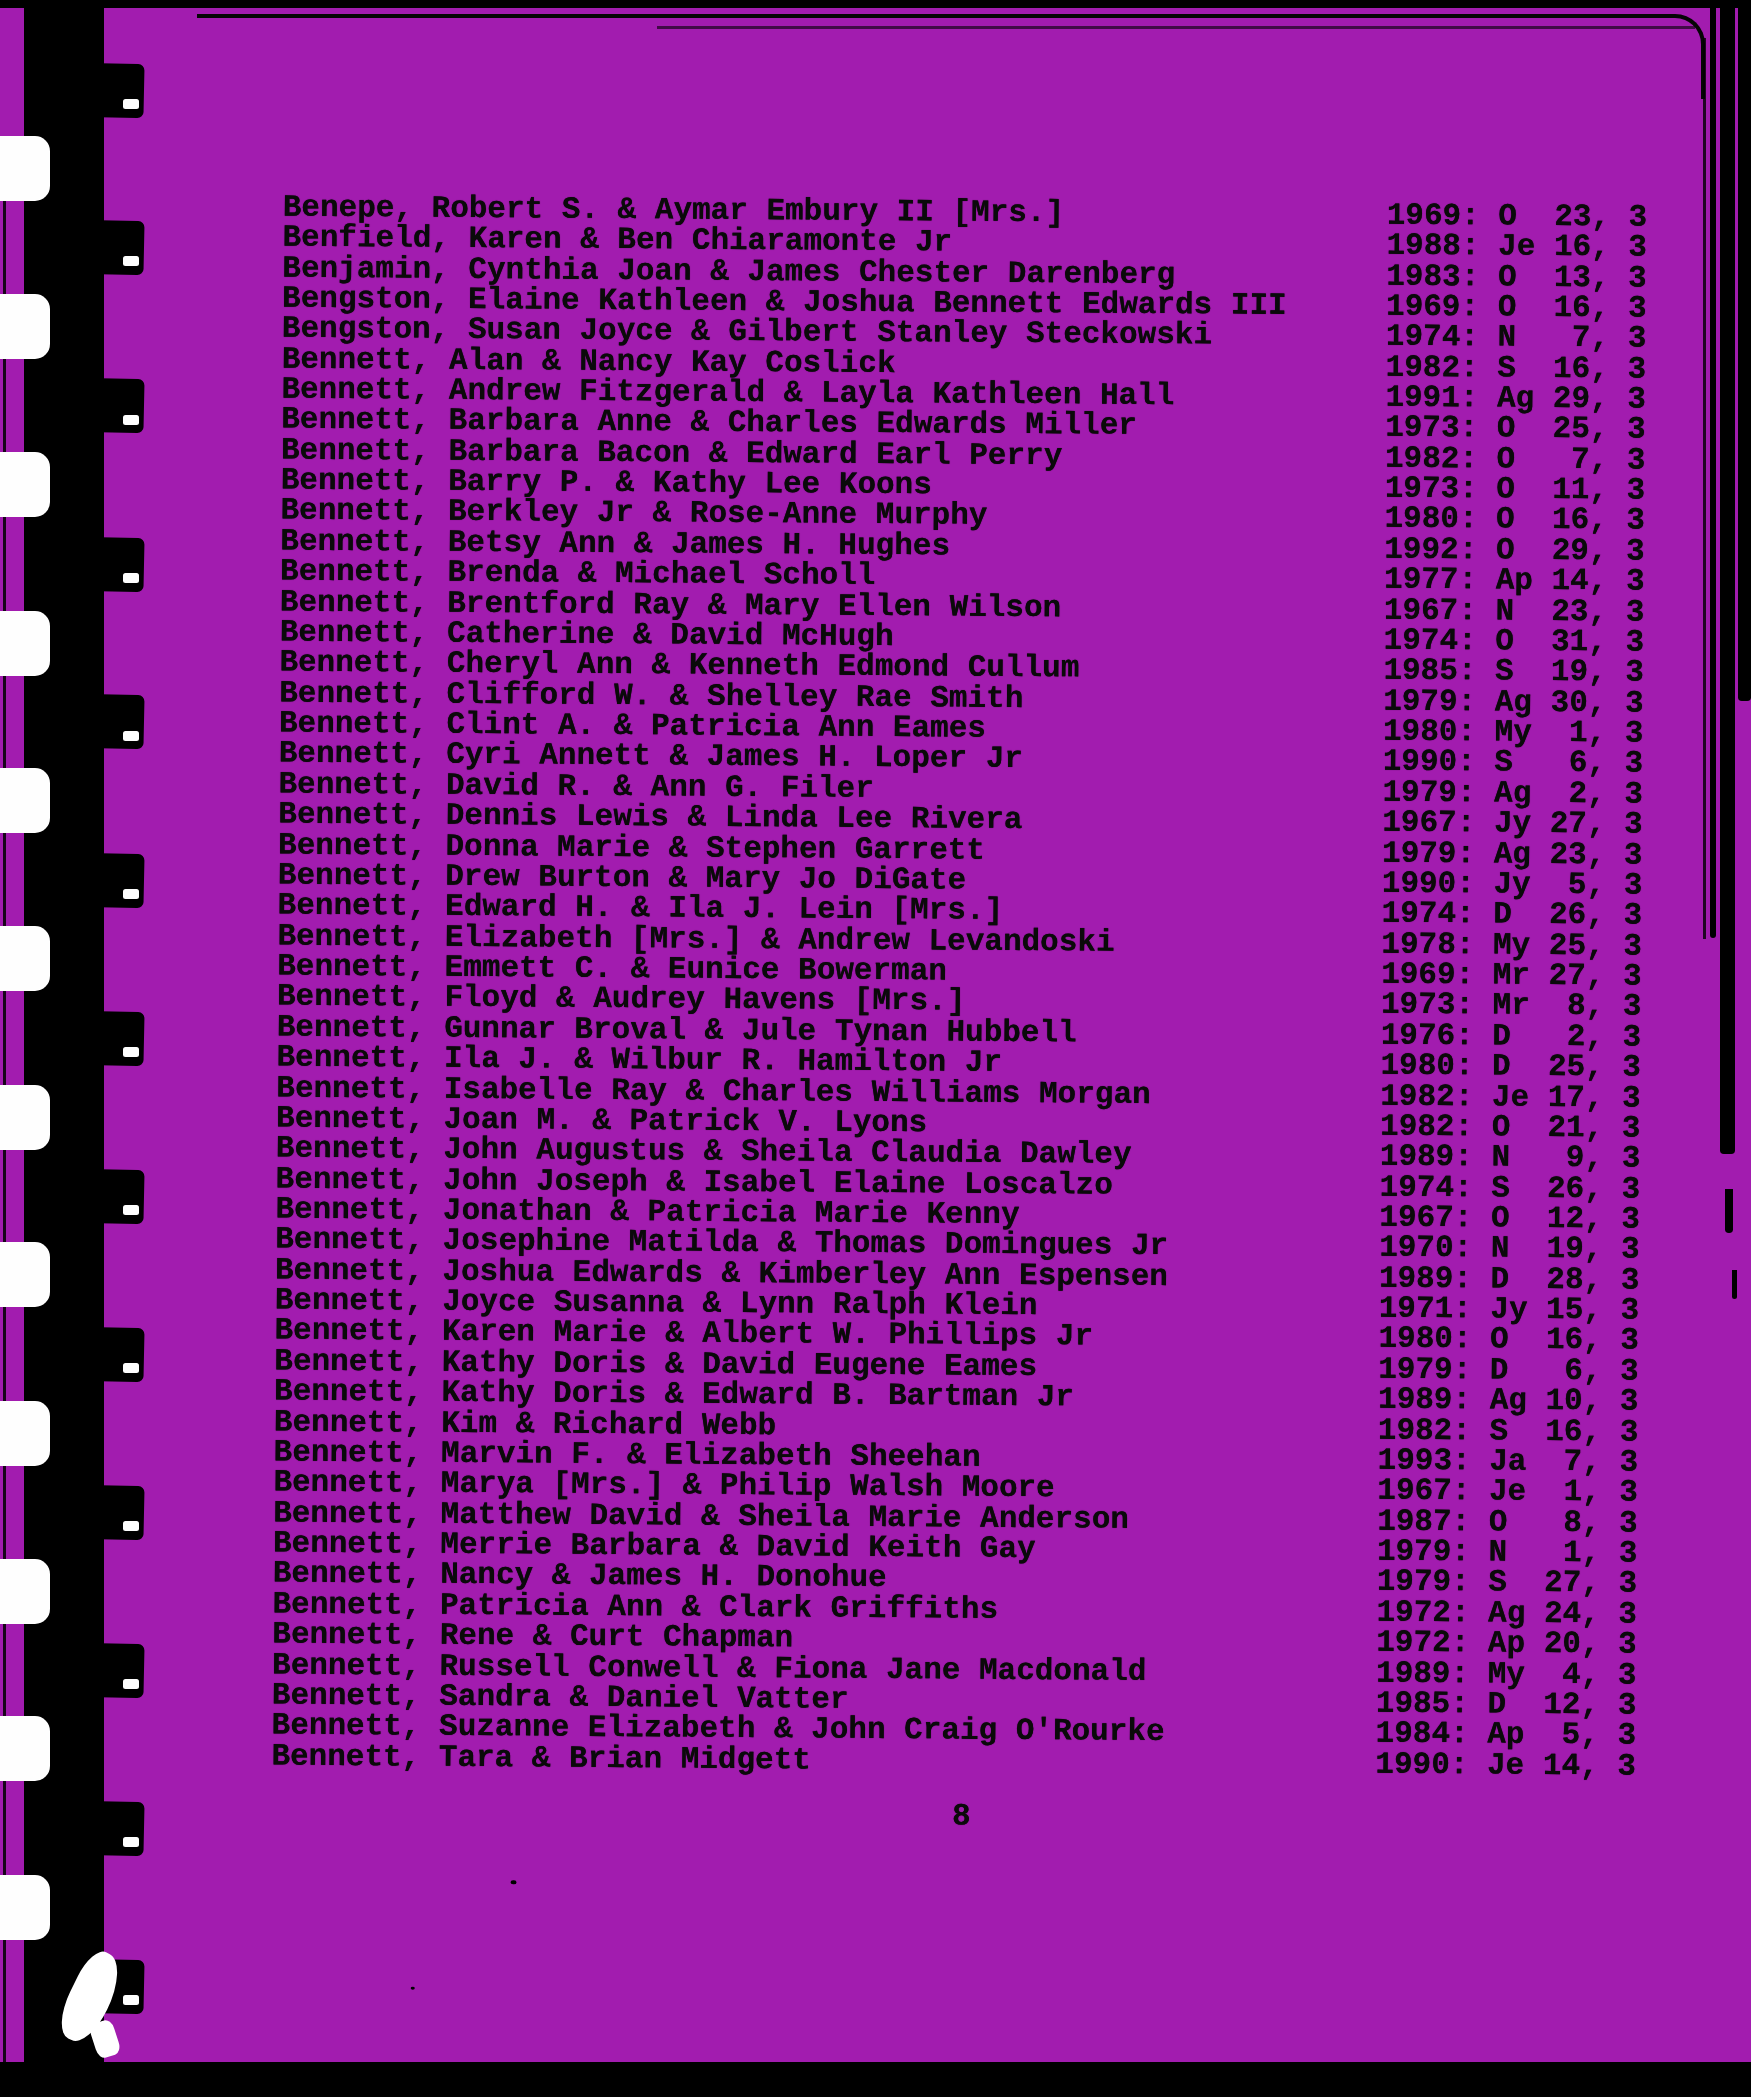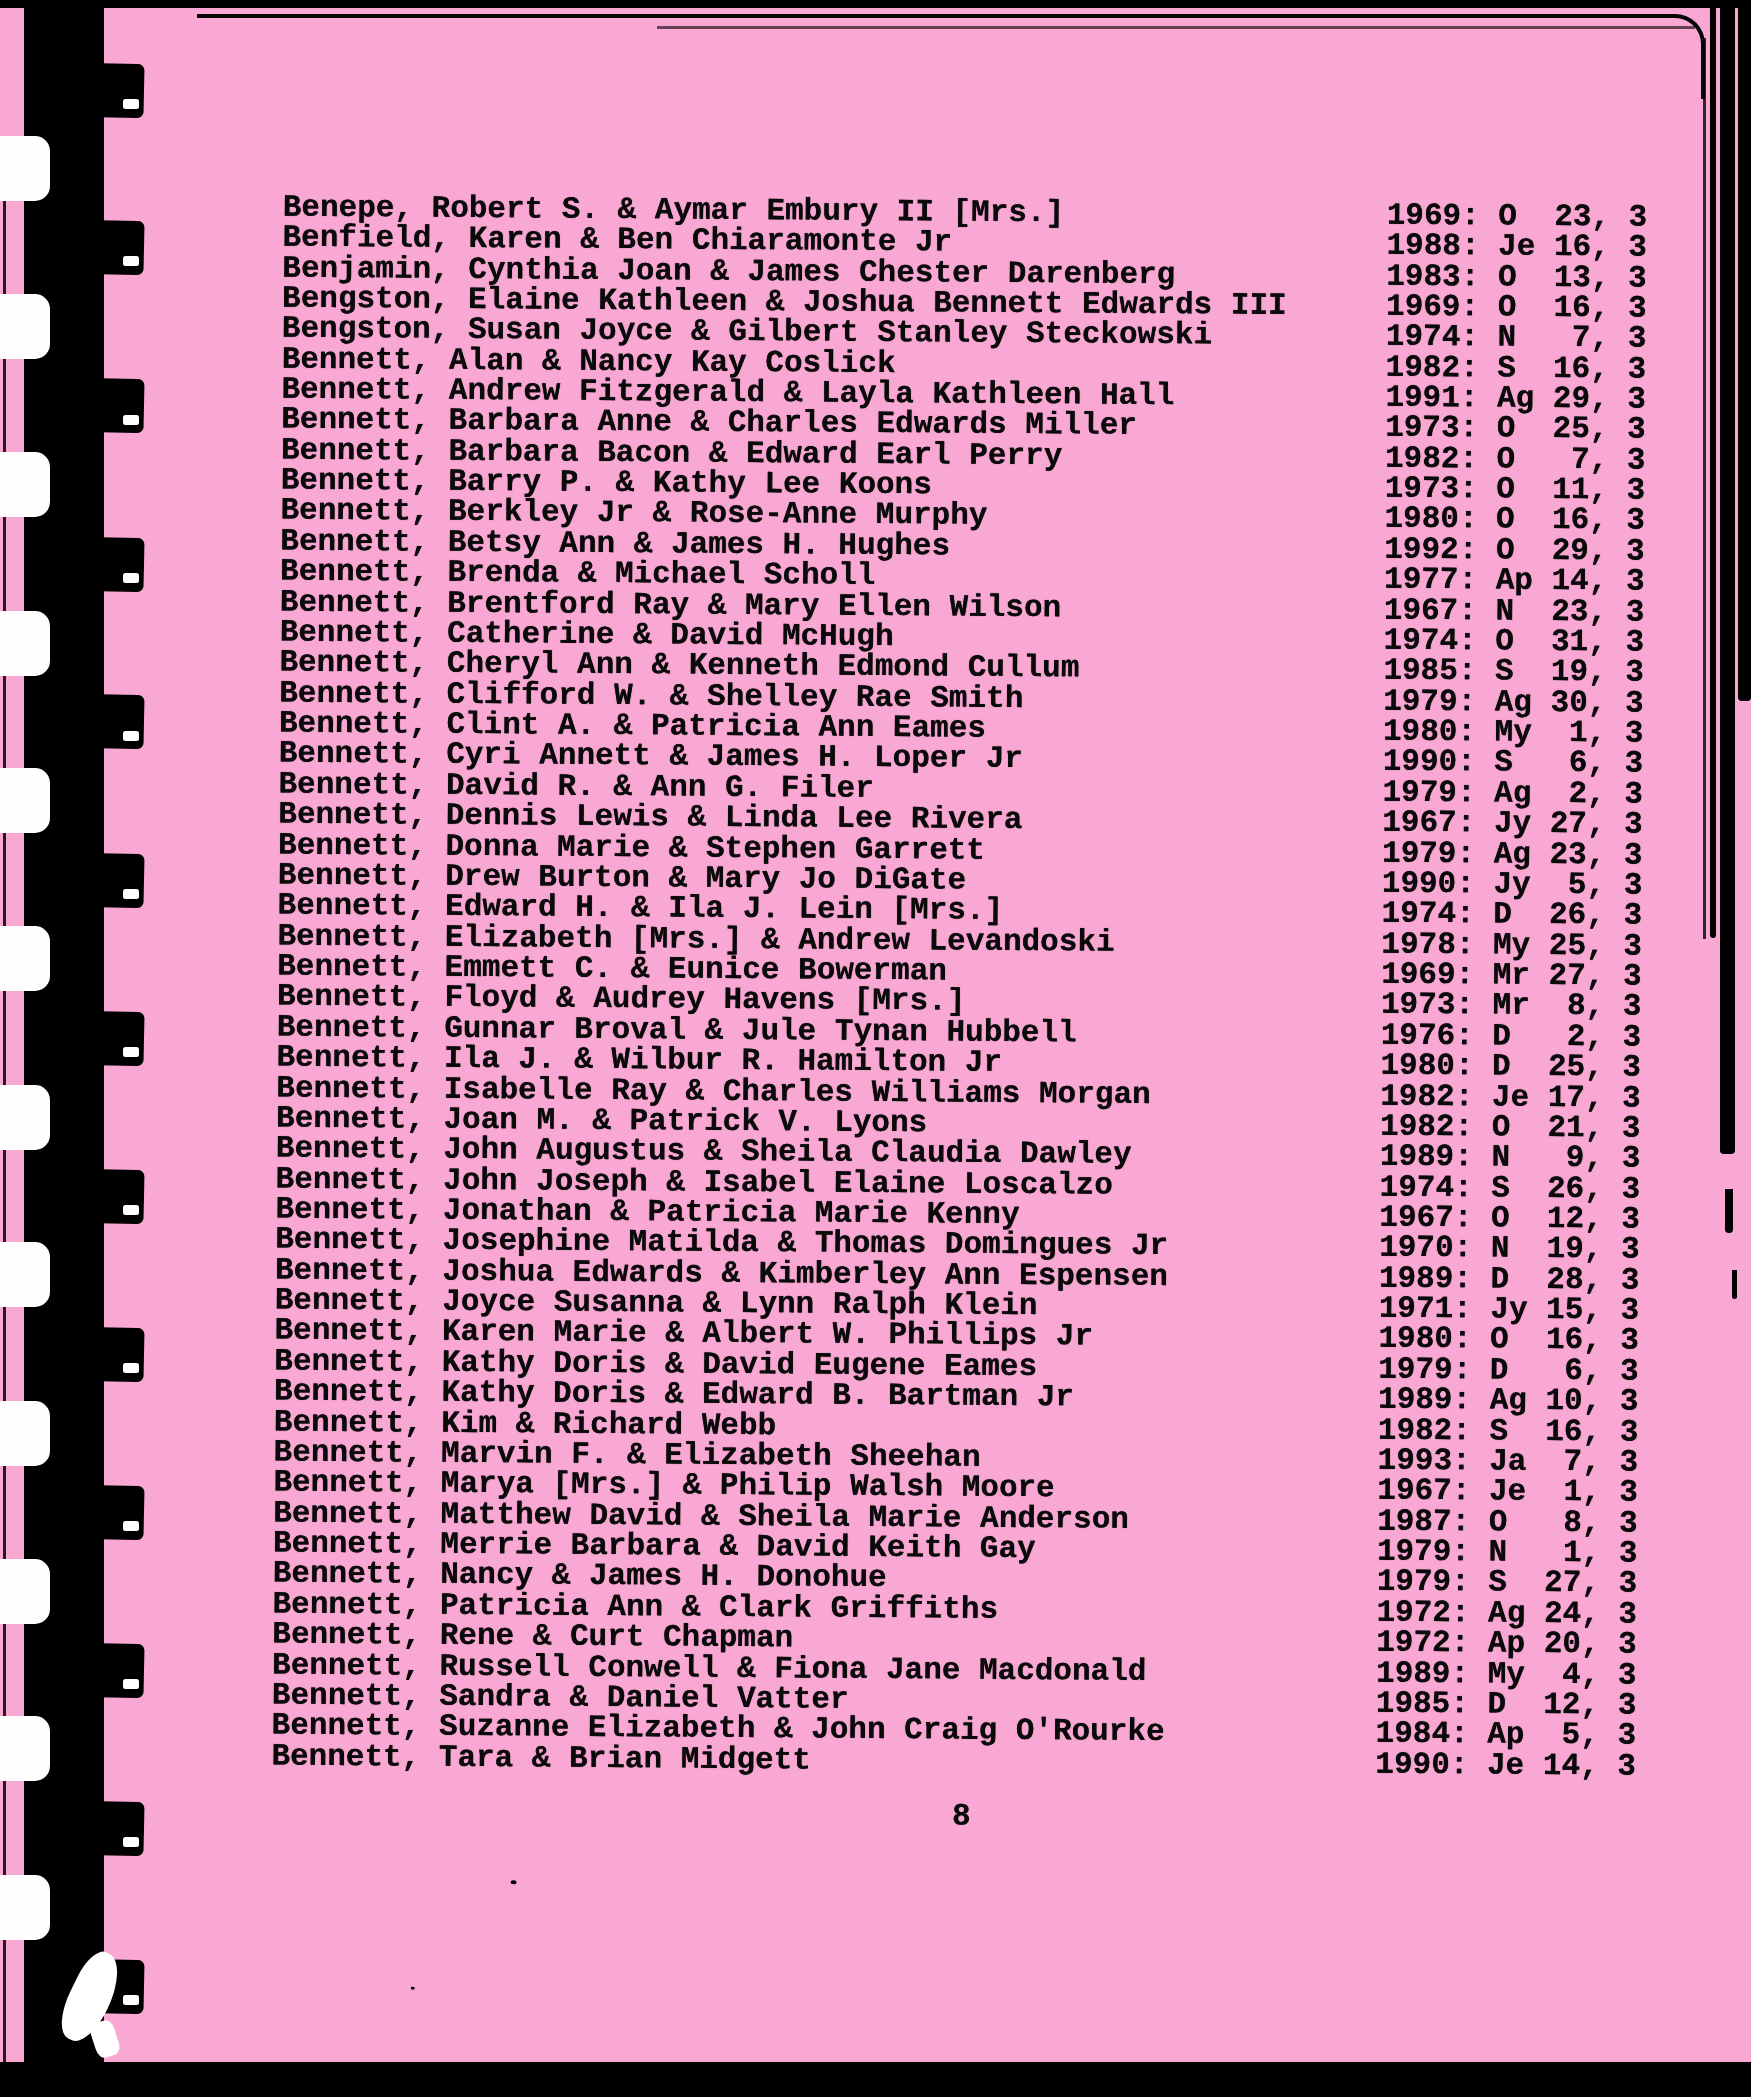--- a/index.html
+++ b/index.html
@@ -1,21 +1,21 @@
 <!DOCTYPE html>
 <html style="font-size:10px"><head>
 <meta charset="utf-8">
 <style>
   html,body{margin:0;padding:0;}
   body{
     width:1752px;height:2097px;position:relative;overflow:hidden;
     background:#ffffff;
     font-family:"Liberation Mono","DejaVu Sans Mono",monospace;
   }
-  .page{position:absolute;inset:0;background:#f9a8d4;}
+  .page{position:absolute;inset:0;background:#a21caf;}
 
   
   .top-band{position:absolute;left:0;top:0;width:1752px;height:8.1px;background:#000;}
   .bottom-band{position:absolute;left:0;top:2062px;width:1752px;height:35px;background:#000;}
 
   
   .page-outline{
     position:absolute;left:197px;top:13.8px;width:1504px;height:81px;
     border-top:4.4px solid #050505;border-right:4.4px solid #050505;
     border-top-right-radius:30px;

